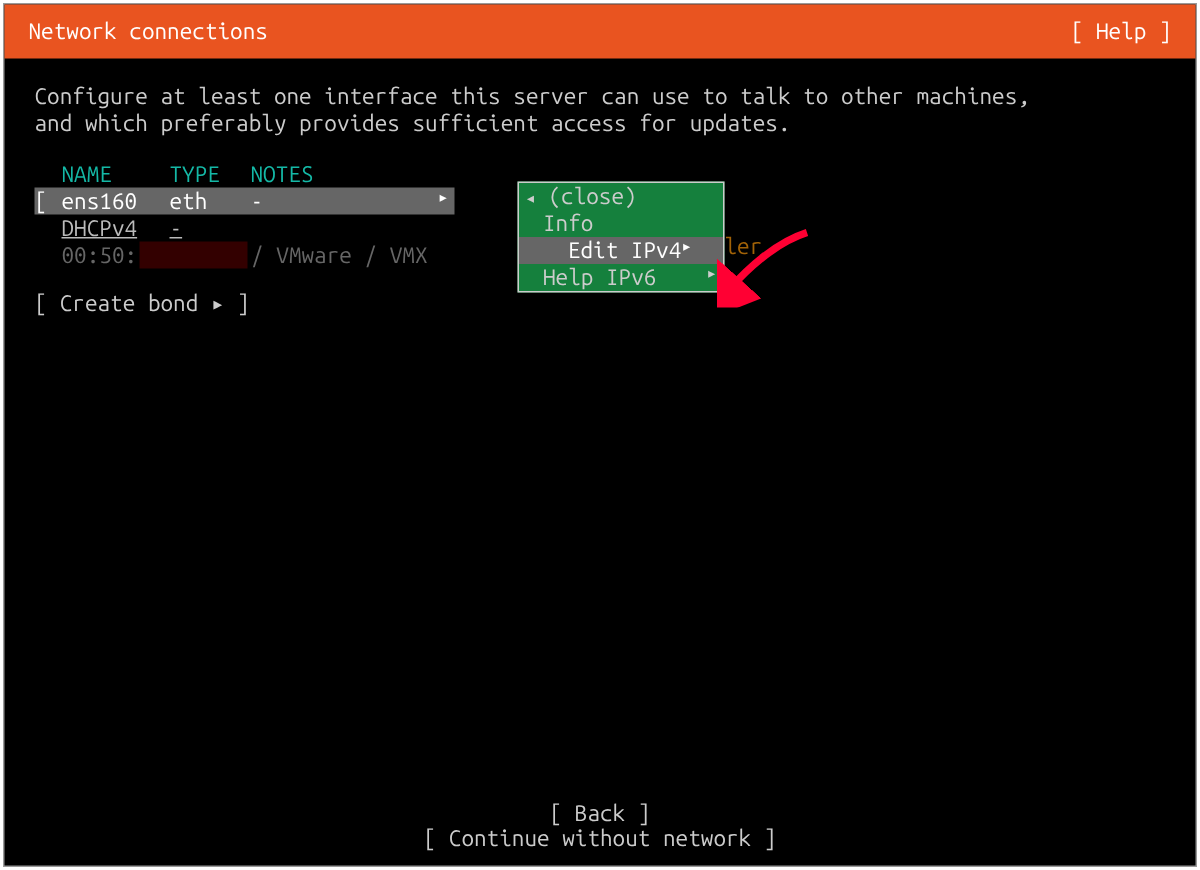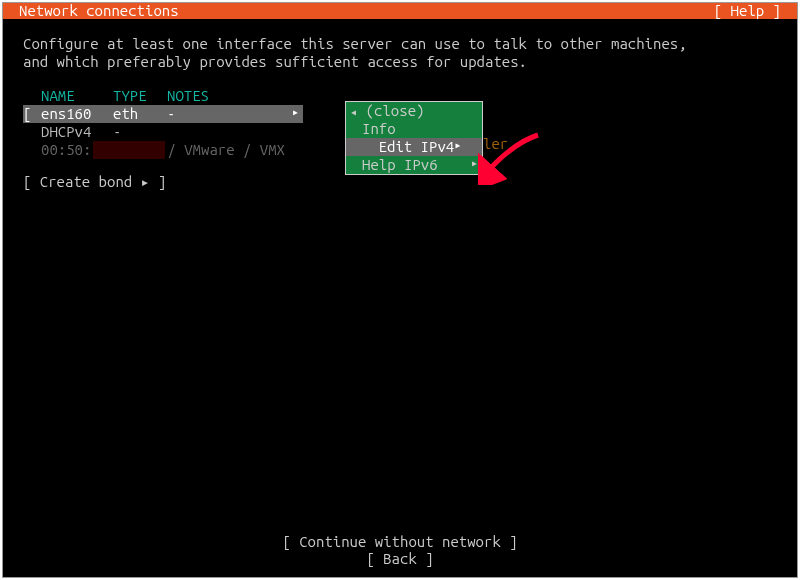--- a/index.html
+++ b/index.html
@@ -22,21 +22,21 @@
       background: #000;
       color: #ccc;
       border: 1px solid #999;
     }
     .titlebar {
       background: #e95420;
       color: #fff;
       padding: 2px 16px;
       display: flex;
       justify-content: space-between;
-      height: 16px;
+      height: 36px;
       align-items: center;
     }
     .content {
       padding: 0 20px;
       color: #ccc;
       position: relative;
     }
     .intro {
       margin-top: 16px;
       white-space: pre-wrap;
@@ -55,20 +55,21 @@
     .col-tri { width: 18px; text-align: right; padding-right: 4px; }
     .row-selected {
       display: flex;
       background: #666;
       color: #fff;
       width: 280px;
     }
     .row-plain {
       display: flex;
       color: #bbb;
+      text-decoration: underline;
     }
     .mac-row {
       display: flex;
       color: #666;
     }
     .mac-bracket { width: 18px; }
     .mac-prefix { }
     .mac-hidden {
       display: inline-block;
       width: 72px;
@@ -192,16 +193,16 @@
         <marker id="ah" markerWidth="8" markerHeight="8" refX="2" refY="4" orient="auto">
           <path d="M0,0 L8,4 L0,8 Z" fill="#ff0033"></path>
         </marker>
       </defs>
       <path d="M60,10 Q35,18 8,48" stroke="#ff0033" stroke-width="5" fill="none" marker-end="url(#ah)"></path>
     </svg>
 
   </div>
 
   <div class="footer">
+    <div>[ Back                     ]</div>
     <div>[ Continue without network ]</div>
-    <div>[ Back                     ]</div>
   </div>
 </div>
 
 </body></html>

